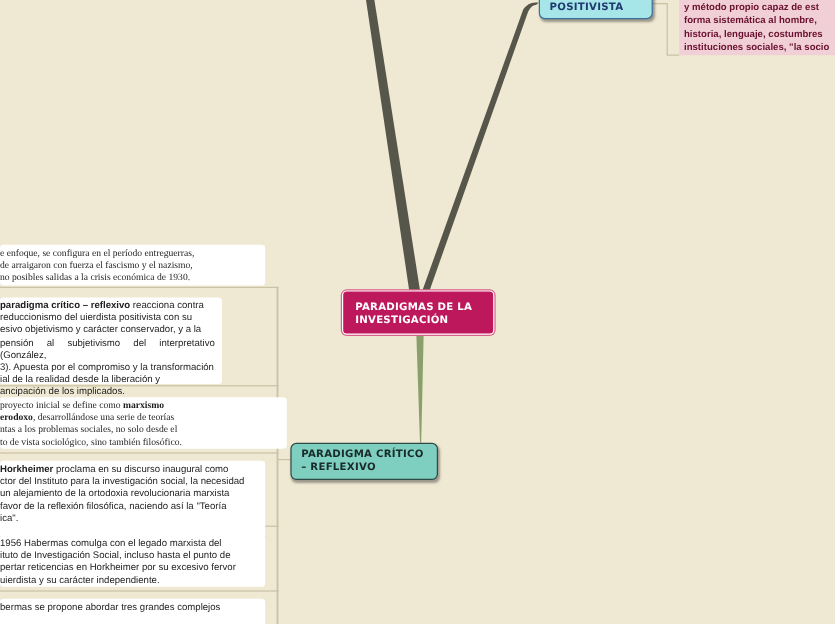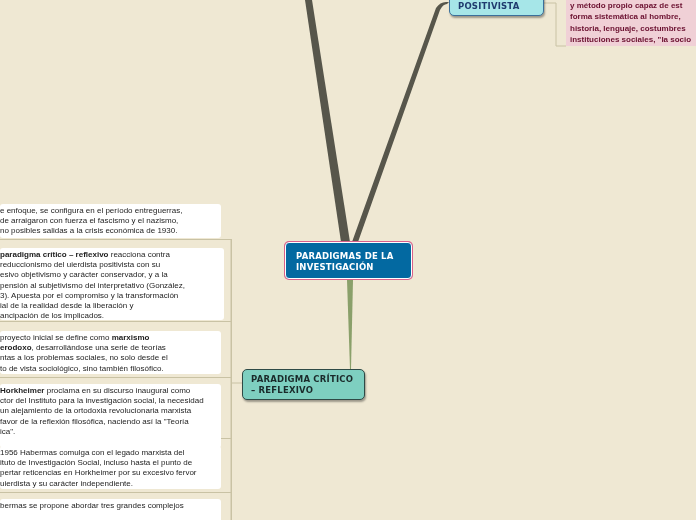--- a/index.html
+++ b/index.html
@@ -10,21 +10,21 @@
   }
   #canvas { position:absolute; left:0; top:0; width:696px; height:520px; }
   svg.links { position:absolute; left:0; top:0; width:696px; height:520px; }
   .node {
     position:absolute; box-sizing:border-box;
     font-family:"DejaVu Sans", sans-serif; font-weight:bold;
     font-size:8.5px; line-height:11px; letter-spacing:0.2px;
   }
   .root {
     left:285px; top:242px; width:127px; height:37px;
-    background:#0369a1; color:#ffffff; border:1.5px solid #fff;
+    background:#be185d; color:#ffffff; border:1.5px solid #fff;
     border-radius:4px; padding:8px 10px;
     box-shadow:0 0 0 1px #d9608a;
   }
   .branch {
     background:#7ecfc0; color:#1a2a2a;
     border:1.5px solid #2f4a46; border-radius:5px;
     box-shadow:1px 2px 2px rgba(0,0,0,0.35);
   }
   .critico { left:242px; top:369px; width:123px; height:31px; padding:4px 8px; }
   .positivista {
@@ -87,37 +87,37 @@
     <div>y método propio capaz de est</div>
     <div>forma sistemática al hombre,</div>
     <div>historia, lenguaje, costumbres</div>
     <div>instituciones sociales, "la socio</div>
   </div>
 
   <div class="node branch critico">
     <span>PARADIGMA CRÍTICO – REFLEXIVO</span>
   </div>
 
-  <div class="leaf" style="left:0;top:204px;width:221px;height:34px;">
+  <div class="leaf" style="left:0;top:204px;width:221px;height:34px;font-family:Liberation Serif, serif;">
     <div>e enfoque, se configura en el período entreguerras,</div>
     <div>de arraigaron con fuerza el fascismo y el nazismo,</div>
     <div>no posibles salidas a la crisis económica de 1930.</div>
   </div>
 
-  <div class="leaf" style="left:0;top:248px;width:224px;height:72px;">
+  <div class="leaf" style="left:0;top:248px;width:185px;height:72px;">
     <div><b>paradigma crítico – reflexivo</b><span> reacciona contra</span></div>
     <div>reduccionismo del uierdista positivista con su</div>
     <div>esivo objetivismo y carácter conservador, y a la</div>
     <div>pensión al subjetivismo del interpretativo (González,</div>
     <div>3). Apuesta por el compromiso y la transformación</div>
     <div>ial de la realidad desde la liberación y</div>
     <div>ancipación de los implicados.</div>
   </div>
 
-  <div class="leaf" style="left:0;top:331px;width:221px;height:43px;">
+  <div class="leaf" style="left:0;top:331px;width:239px;height:43px;font-family:Liberation Serif, serif;">
     <div>proyecto inicial se define como <b>marxismo</b></div>
     <div><b>erodoxo</b>, desarrollándose una serie de teorías</div>
     <div>ntas a los problemas sociales, no solo desde el</div>
     <div>to de vista sociológico, sino también filosófico.</div>
   </div>
 
   <div class="leaf" style="left:0;top:384px;width:221px;height:64px;">
     <div><b>Horkheimer</b><span> proclama en su discurso inaugural como</span></div>
     <div>ctor del Instituto para la investigación social, la necesidad</div>
     <div>un alejamiento de la ortodoxia revolucionaria marxista</div>

